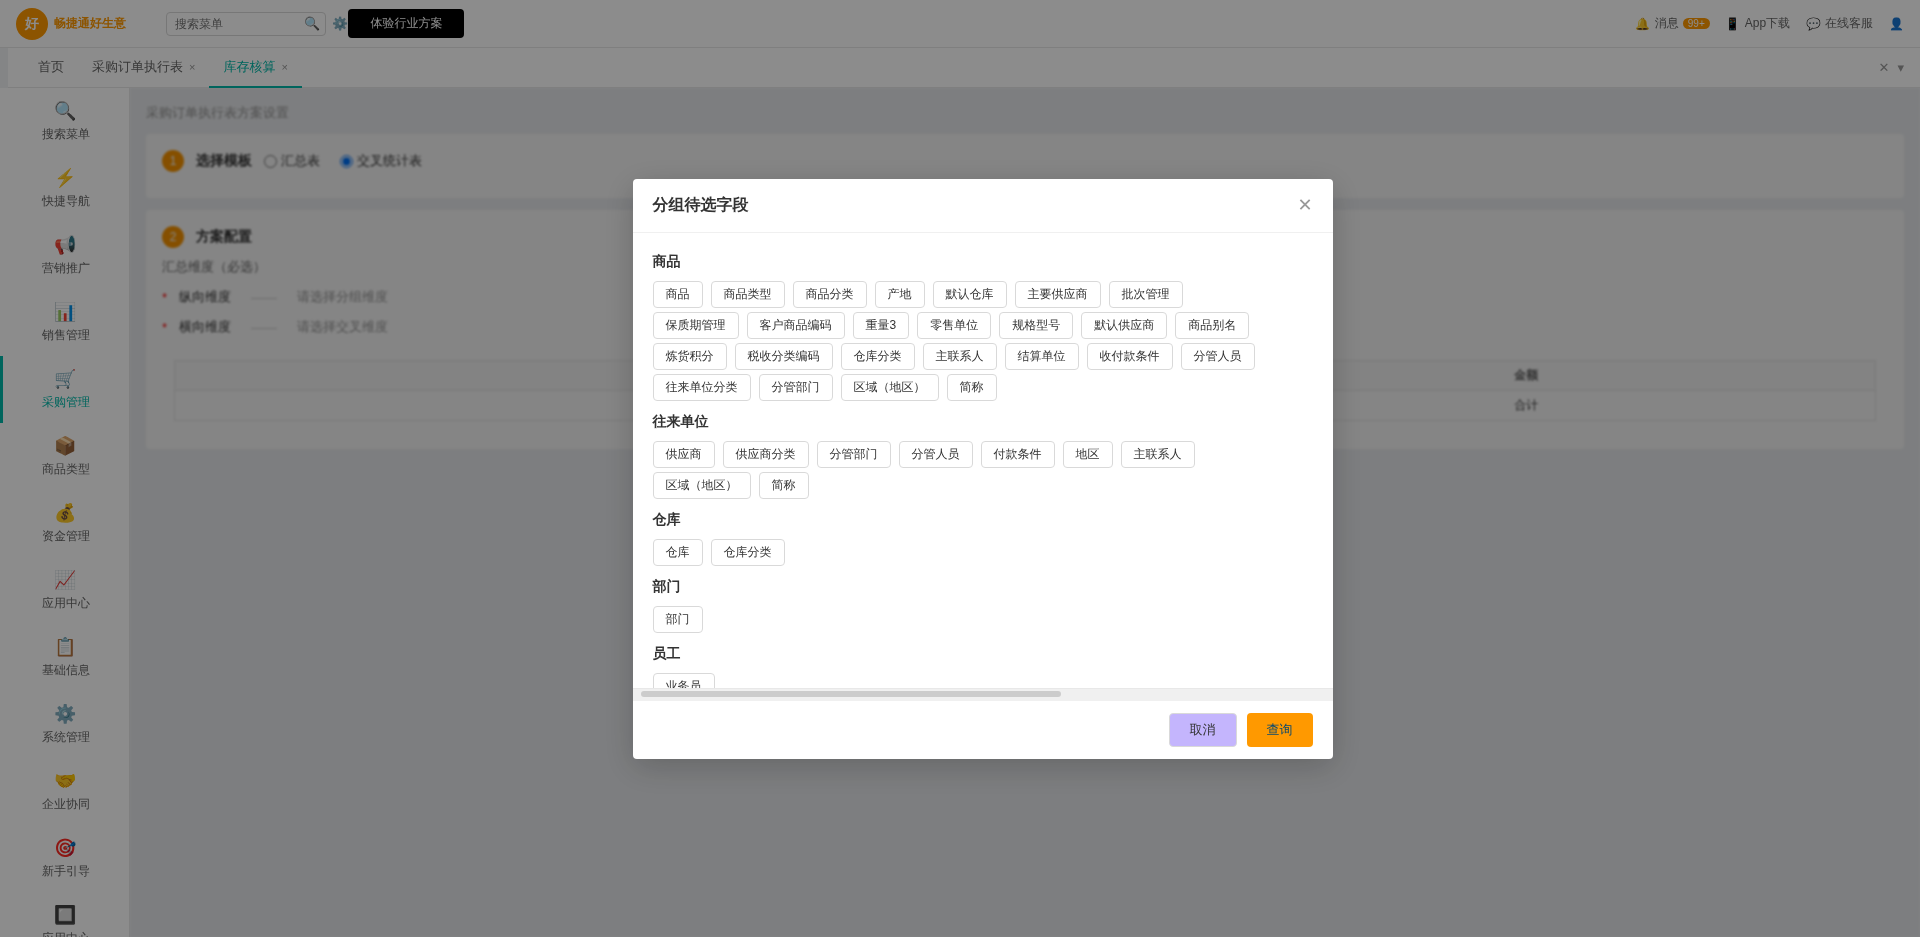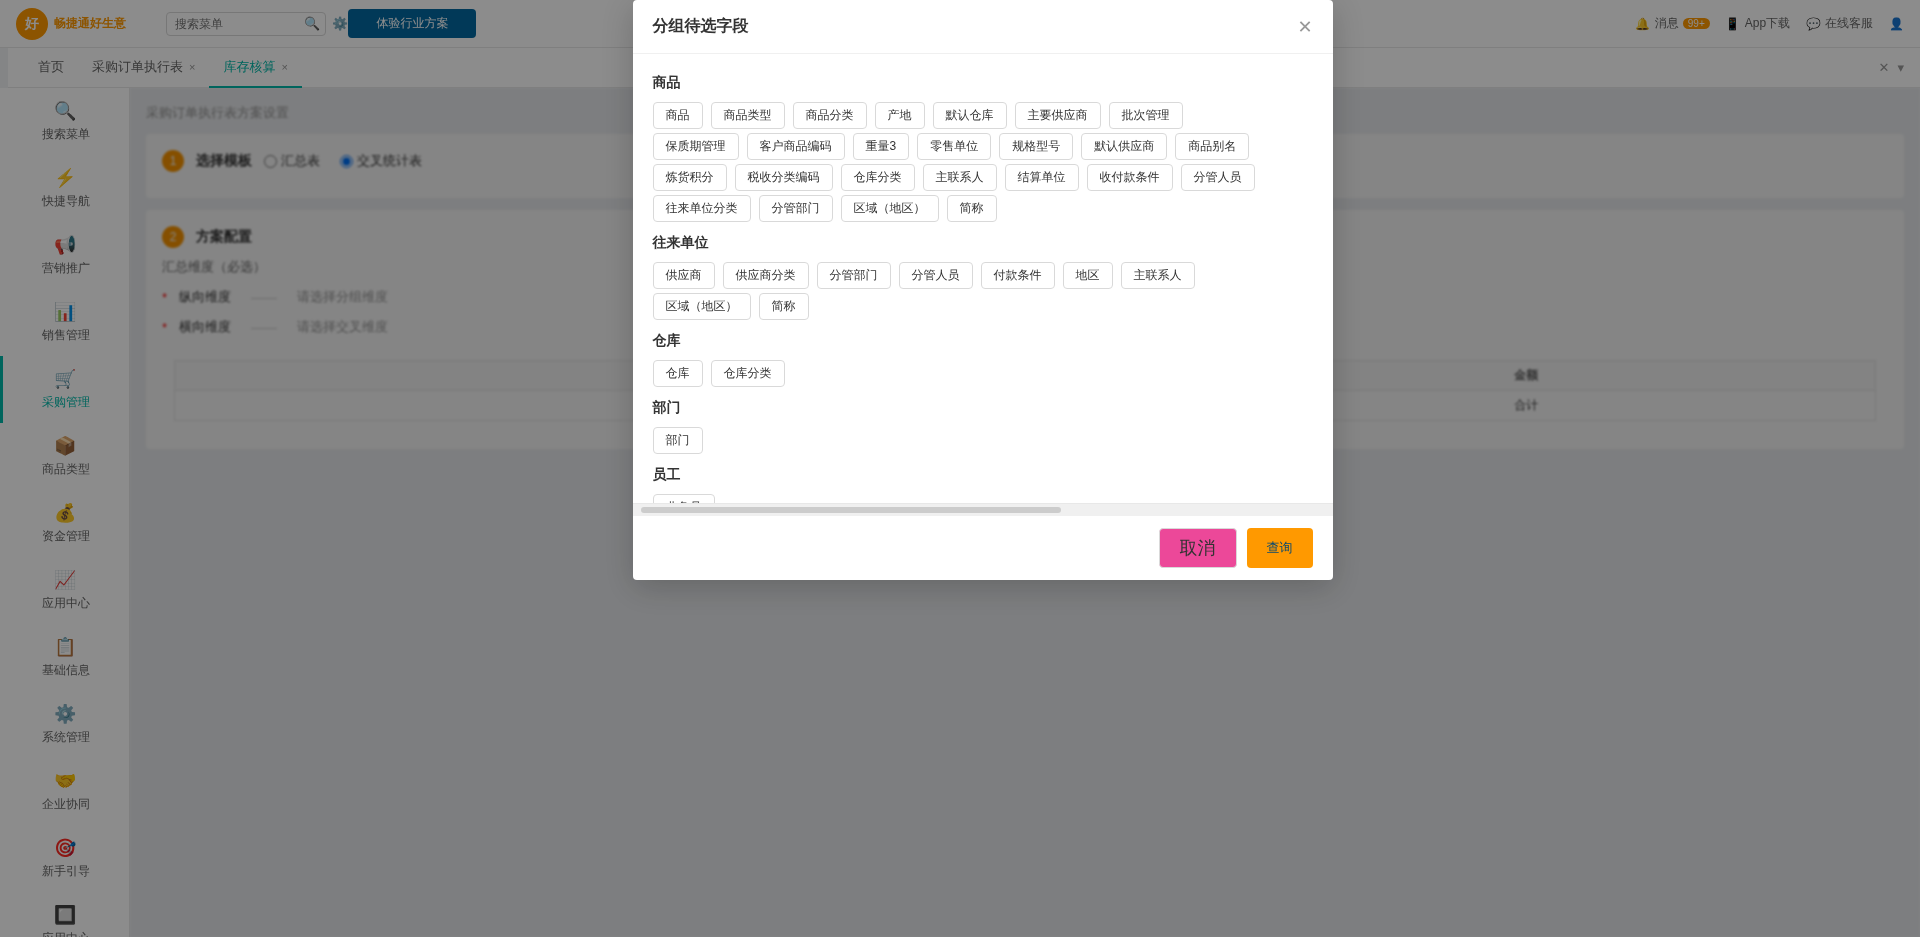--- a/index.html
+++ b/index.html
@@ -27,22 +27,22 @@
     .top-search input {
       border: 1px solid #d9d9d9; border-radius: 4px; padding: 4px 8px;
       width: 160px; font-size: 12px; outline: none;
     }
     .nav-right {
       margin-left: auto; display: flex; align-items: center; gap: 16px; font-size: 12px;
     }
     .nav-right-item { display: flex; align-items: center; gap: 4px; cursor: pointer; color: #666; }
     .badge { background: #f90; color: white; border-radius: 10px; padding: 0 5px; font-size: 10px; }
     .btn-experience {
-      background: #0369a1; color: white; border: none; border-radius: 4px;
-      padding: 6px 28px; cursor: pointer; font-size: 12px; text-align: right;
+      background: #000000; color: white; border: none; border-radius: 4px;
+      padding: 6px 22px; cursor: pointer; font-size: 12px; text-align: right;
     }
 
     
     .tab-bar {
       display: flex; align-items: center;
       background: #fff; height: 40px; padding: 0 16px;
       border-bottom: 1px solid #e8e8e8;
       position: fixed; top: 48px; left: 0; right: 0; z-index: 99; margin-left: 8px;
     }
     .tab {
@@ -72,21 +72,21 @@
       margin-top: 88px; margin-left: 130px; padding: 16px;
       min-height: calc(100vh - 88px);
       background: #f0f2f5;
       filter: blur(1px) brightness(0.95);
     }
 
     
     .modal-overlay {
       position: fixed; top: 0; left: 0; right: 0; bottom: 0;
       background: rgba(0,0,0,0.45); z-index: 1000;
-      display: flex; align-items: flex-start; justify-content: center; padding-left: 45px;
+      display: flex; align-items: center; justify-content: center; padding-left: 45px;
     }
 
     
     .modal {
       background: #fff; border-radius: 4px;
       width: 700px; max-height: 580px;
       display: flex; flex-direction: column;
       position: relative; box-shadow: 0 8px 32px rgba(0,0,0,0.2);
     }
     .modal-header {
@@ -132,22 +132,22 @@
 
     
     .modal-hscroll {
       height: 12px; background: #f0f0f0;
       border-top: 1px solid #e8e8e8;
       display: flex; align-items: center;
     }
 
     
     .btn-cancel {
-      border: 1px solid #d9d9d9; background: #ec4899; color: #333;
-      padding: 7px 20px; border-radius: 4px; cursor: pointer; font-size: 18px;
+      border: 1px solid #d9d9d9; background: #c4b5fd; color: #333;
+      padding: 7px 20px; border-radius: 4px; cursor: pointer; font-size: 13px;
     }
     .btn-confirm {
       background: #f90; border: none; color: #0c4a6e;
       padding: 7px 20px; border-radius: 4px; cursor: pointer; font-size: 13px;
     }
 
     
     .breadcrumb { font-size: 13px; color: #999; margin-bottom: 12px; }
 
     

